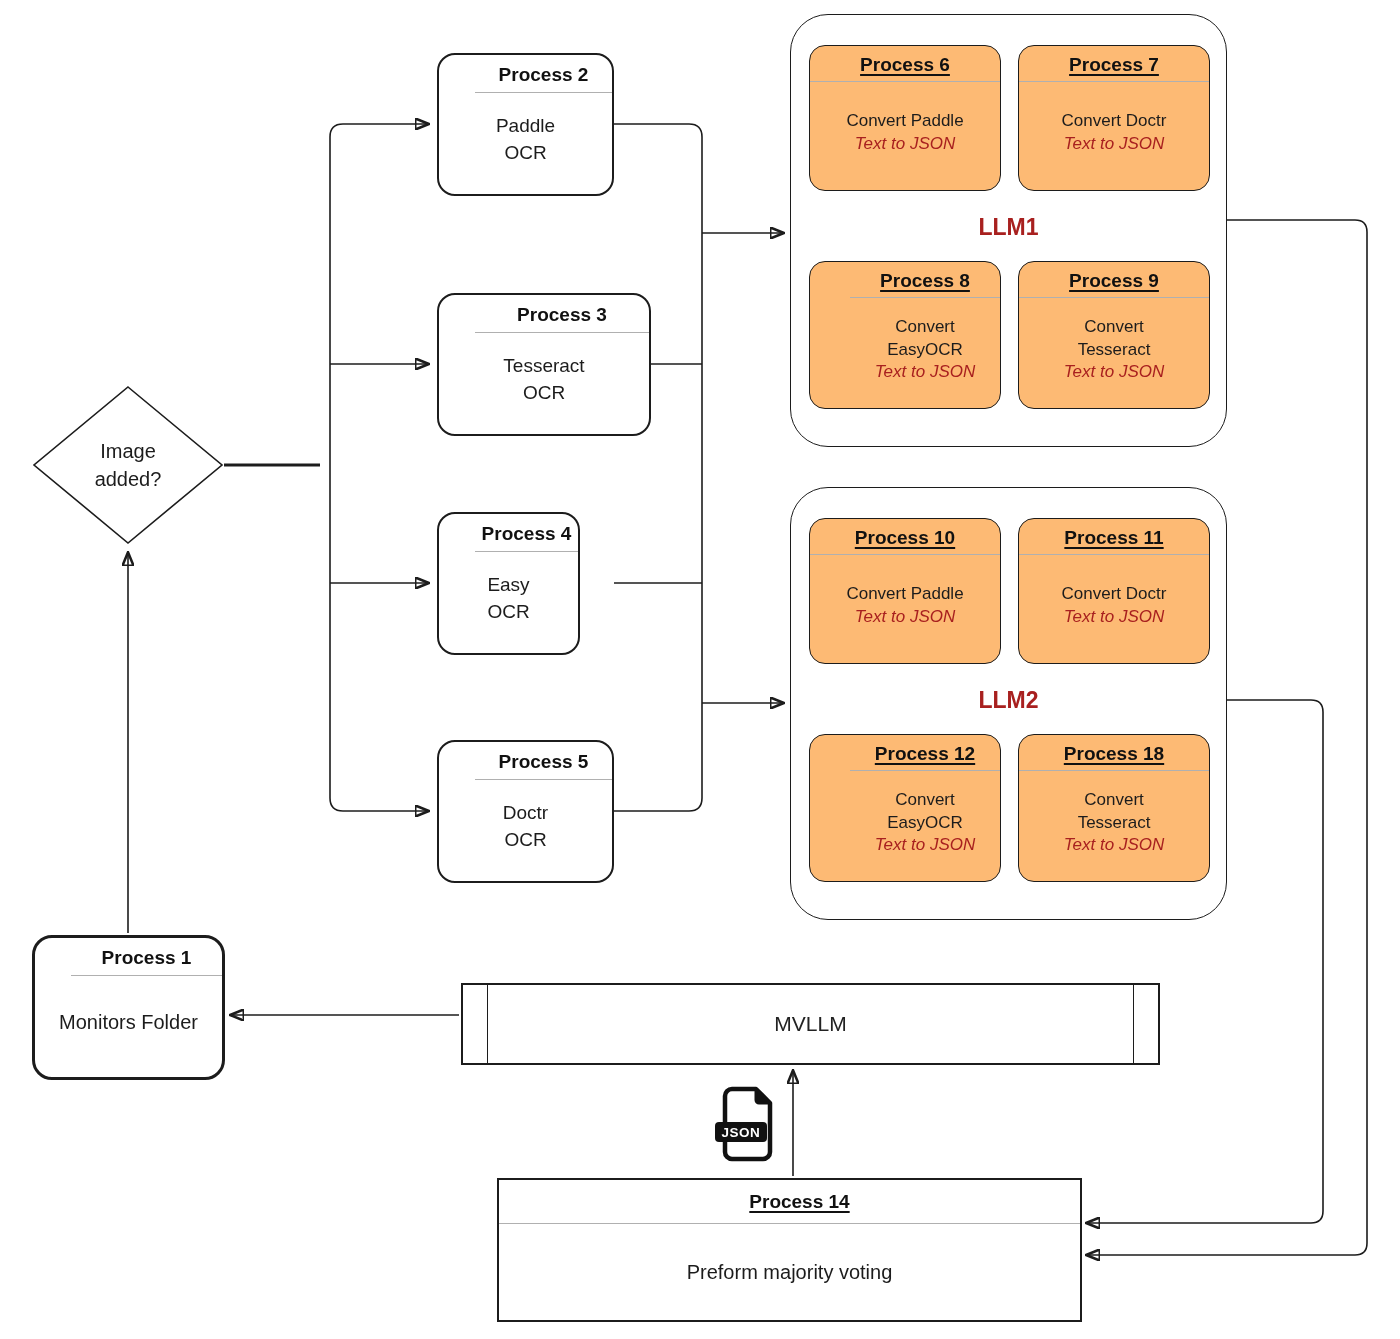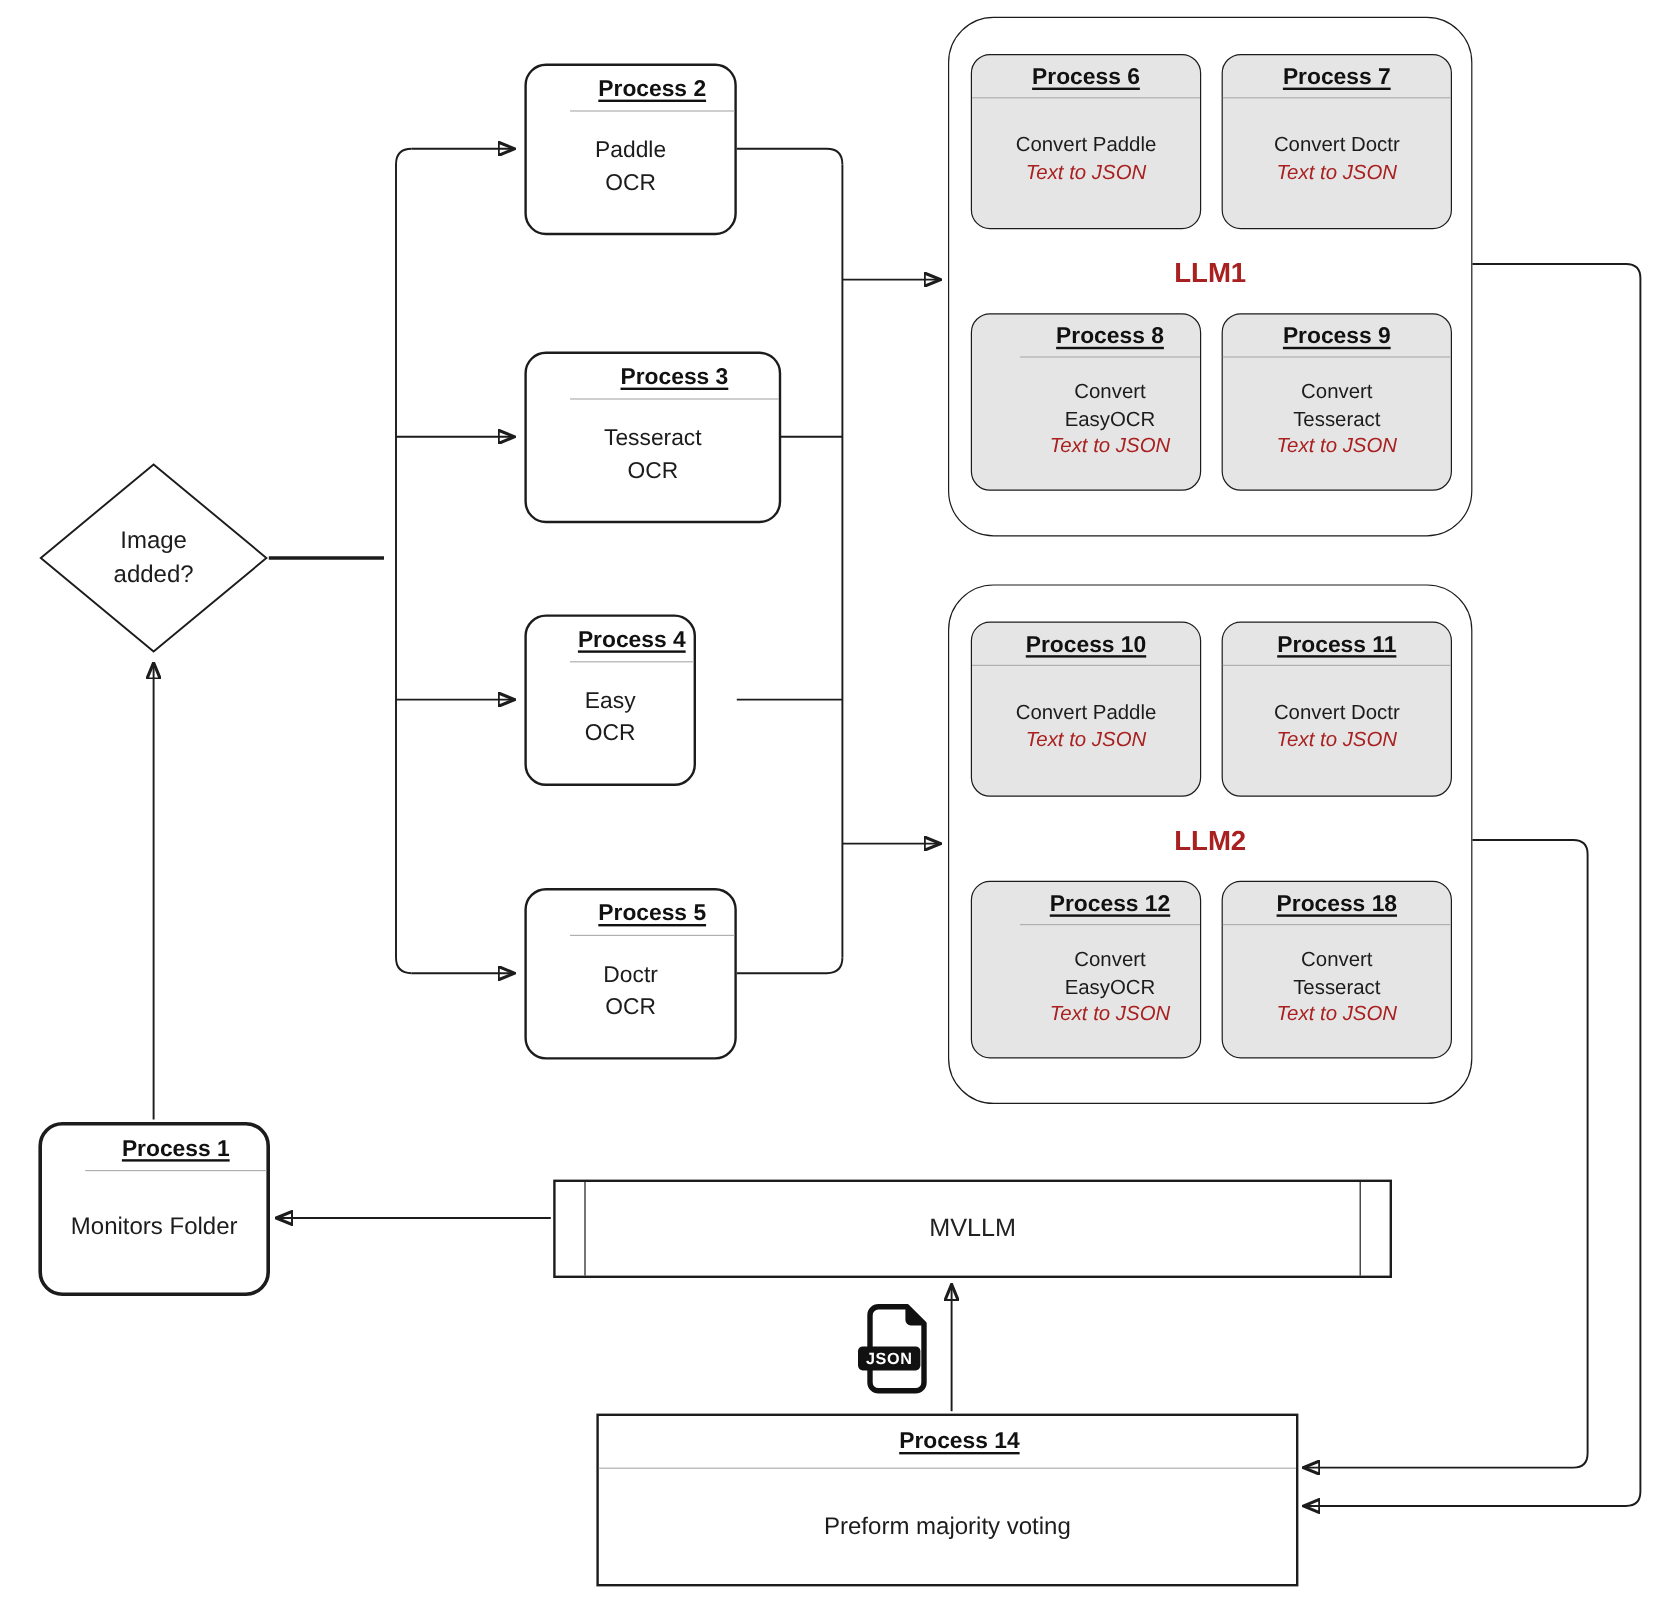--- a/index.html
+++ b/index.html
@@ -18,40 +18,40 @@
   .wires polygon.diamond{fill:#ffffff;stroke:var(--line);stroke-width:1.6;}
 
   
   .node{
     position:absolute;z-index:1;background:#fff;border:2px solid var(--line);
     border-radius:18px;display:flex;flex-direction:column;box-sizing:border-box;
   }
   .node .title{
     display:flex;align-items:center;justify-content:center;
     font-weight:bold;font-size:19px;color:#111;
-    text-decoration:underline;text-decoration-thickness:2px;text-underline-offset:3px;
+    text-decoration-thickness:2px;text-underline-offset:3px;
     padding:9px 4px 6px;border-bottom:1px solid var(--divider);margin-left:36px;
   }
   .node .body{
     flex:1;display:flex;flex-direction:column;align-items:center;justify-content:center;
     font-size:19px;text-align:center;white-space:pre-line;line-height:1.42;padding-bottom:8px;
   }
   .node.bold-border{border-width:3px;border-radius:20px;}
 
   
   .llm-box{
     position:absolute;z-index:1;left:790px;width:437px;height:433px;background:#fff;
     border:1.6px solid var(--line);border-radius:38px;box-sizing:border-box;
   }
   .llm-label{
     position:absolute;left:0;top:199px;width:100%;text-align:center;
     font-weight:bold;font-size:23px;color:var(--accent);
   }
   .subnode{
-    position:absolute;background:#e5e5e5;border:1.6px solid var(--line);border-radius:16px;
+    position:absolute;background:#fdba74;border:1.6px solid var(--line);border-radius:16px;
     display:flex;flex-direction:column;box-sizing:border-box;justify-content:flex-end;
   }
   .subnode .title{
     display:flex;align-items:center;justify-content:center;
     font-weight:bold;font-size:19px;color:#111;
     text-decoration:underline;text-decoration-thickness:2px;text-underline-offset:3px;
     padding:8px 4px 5px;border-bottom:1px solid var(--divider);
   }
   .subnode .body{
     flex:1;display:flex;flex-direction:column;align-items:center;justify-content:center;

